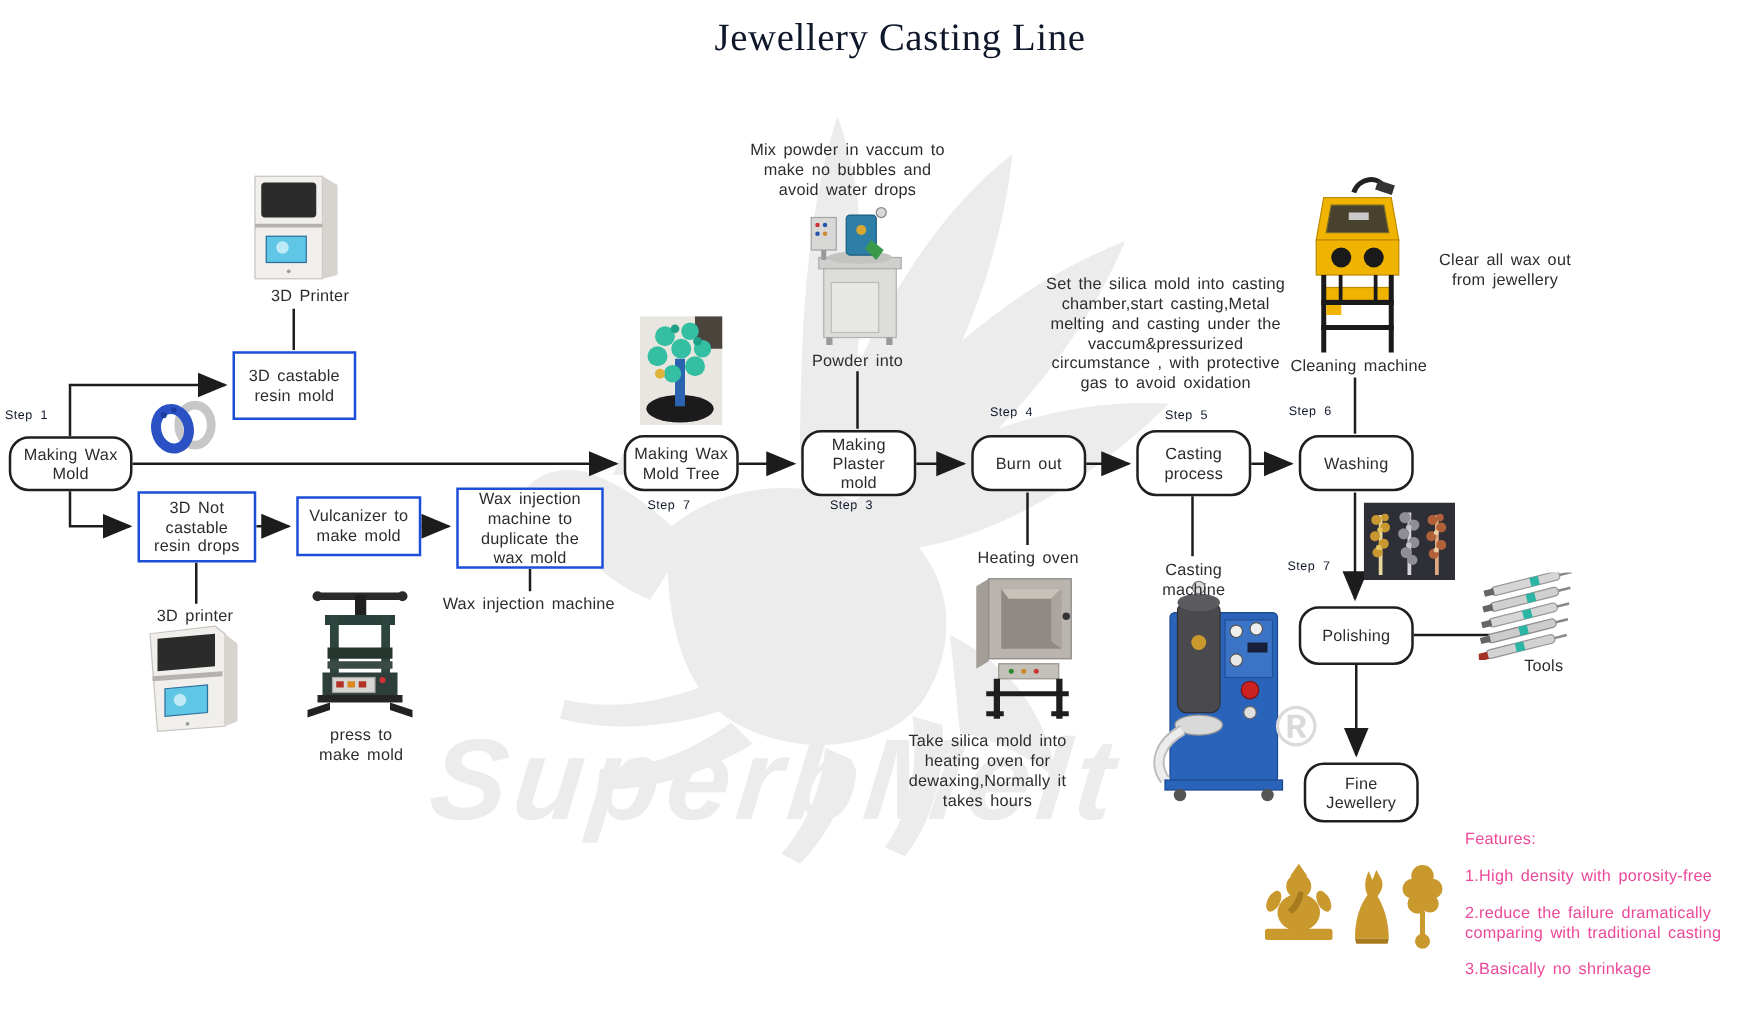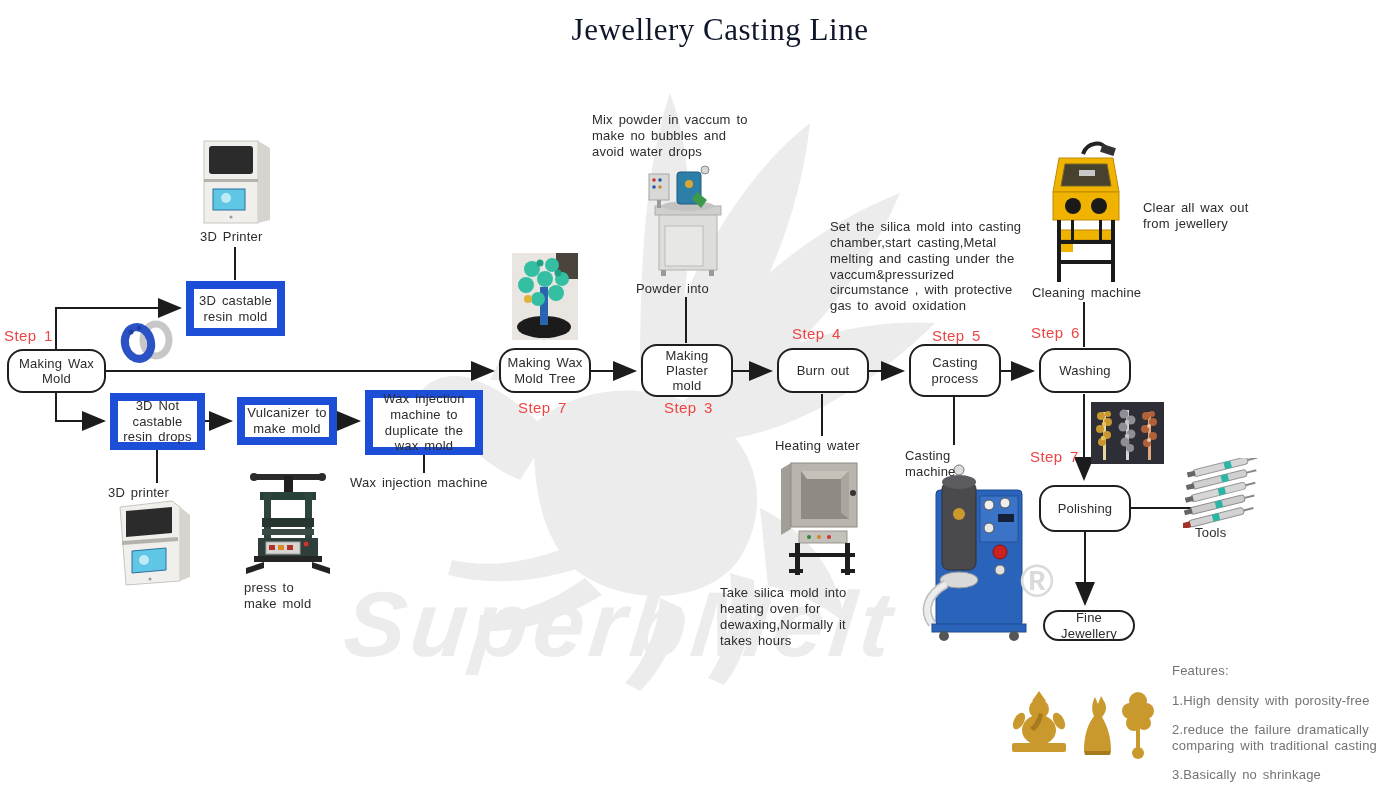--- a/index.html
+++ b/index.html
@@ -5,28 +5,28 @@
   html,body{margin:0;padding:0;background:#fff;}
   .canvas{position:relative;width:1400px;height:812px;background:#fff;overflow:hidden;
           font-family:"Liberation Sans",sans-serif;color:#2c2c2c;}
   .abs{position:absolute;}
   .title{font-family:"Liberation Serif",serif;font-size:31px;color:#0f172a;
          letter-spacing:0.5px;text-align:center;z-index:2;}
   .node{box-sizing:border-box;border:2px solid #1f1f1f;border-radius:16px;background:#fff;
         display:flex;align-items:center;justify-content:center;text-align:center;
         font-size:13px;line-height:1.18;white-space:pre-line;z-index:2;
         letter-spacing:0.2px;word-spacing:2px;}
-  .rbox{box-sizing:border-box;border:8px solid #1d4ed8;background:#fff;
+  .rbox{box-sizing:border-box;border:2px solid #1d4ed8;background:#fff;
         display:flex;align-items:center;justify-content:center;text-align:center;
         font-size:13px;line-height:1.2;white-space:pre-line;z-index:2;
         letter-spacing:0.2px;word-spacing:2px;}
-  .lbl{font-size:13px;line-height:1.22;white-space:pre-line;text-align:left;
+  .lbl{font-size:13px;line-height:1.22;white-space:pre-line;text-align:center;
        letter-spacing:0.2px;word-spacing:2px;z-index:2;color:#2c2c2c;}
-  .step{font-size:15px;letter-spacing:0.4px;word-spacing:3px;z-index:2;color:#ef4444;}
-  .features{font-size:13px;line-height:15.5px;text-align:left;z-index:2;color:#737373;}
+  .step{font-size:10px;letter-spacing:0.4px;word-spacing:3px;z-index:2;color:#0f172a;}
+  .features{font-size:13px;line-height:15.5px;text-align:left;z-index:2;color:#ec4899;}
   .features p{margin:0 0 14px 0;white-space:pre-line;letter-spacing:0.2px;word-spacing:2px;}
   .connectors{left:0;top:0;z-index:1;}
   .img{z-index:1;}
   .wm-text{z-index:0;font-size:92px;font-weight:bold;font-style:italic;
            letter-spacing:5px;color:#ececec;transform:skewX(-6deg);white-space:nowrap;}
   .wm-reg{z-index:3;font-size:46px;font-weight:bold;color:#dadada;}
   .pegasus{z-index:0;}
 </style>
 </head>
 <body>
@@ -88,21 +88,21 @@
   <div class="abs node" style="left:499px;top:348px;width:92px;height:45px">Making Wax
 Mold Tree</div>
   <div class="abs node" style="left:641px;top:344px;width:92px;height:53px">Making
 Plaster
 mold</div>
   <div class="abs node" style="left:777px;top:348px;width:92px;height:45px">Burn out</div>
   <div class="abs node" style="left:909px;top:344px;width:92px;height:53px">Casting
 process</div>
   <div class="abs node" style="left:1039px;top:348px;width:92px;height:45px">Washing</div>
   <div class="abs node" style="left:1039px;top:485px;width:92px;height:47px">Polishing</div>
-  <div class="abs node" style="left:1043px;top:610px;width:92px;height:31px">Fine
+  <div class="abs node" style="left:1043px;top:610px;width:92px;height:48px">Fine
 Jewellery</div>
 
   <div class="abs step" style="left:4px;top:327px">Step 1</div>
   <div class="abs step" style="left:518px;top:399px">Step 7</div>
   <div class="abs step" style="left:664px;top:399px">Step 3</div>
   <div class="abs step" style="left:792px;top:325px">Step 4</div>
   <div class="abs step" style="left:932px;top:327px">Step 5</div>
   <div class="abs step" style="left:1031px;top:324px">Step 6</div>
   <div class="abs step" style="left:1030px;top:448px">Step 7</div>
 
@@ -117,21 +117,21 @@
 machine to
 duplicate the
 wax mold</div>
 
   <div class="abs lbl" style="left:200px;top:229px;width:96px">3D Printer</div>
   <div class="abs lbl" style="left:108px;top:485px;width:96px">3D printer</div>
   <div class="abs lbl" style="left:244px;top:580px;width:90px">press to
 make mold</div>
   <div class="abs lbl" style="left:350px;top:475px;width:146px">Wax injection machine</div>
   <div class="abs lbl" style="left:636px;top:281px;width:100px">Powder into</div>
-  <div class="abs lbl" style="left:775px;top:438px;width:95px">Heating water</div>
+  <div class="abs lbl" style="left:775px;top:438px;width:95px">Heating oven</div>
   <div class="abs lbl" style="left:905px;top:448px;width:100px">Casting machine</div>
   <div class="abs lbl" style="left:1032px;top:285px;width:110px">Cleaning machine</div>
   <div class="abs lbl" style="left:1195px;top:525px;width:80px">Tools</div>
 
   <div class="abs lbl" style="left:592px;top:112px;width:172px">Mix powder in vaccum to
 make no bubbles and
 avoid water drops</div>
   <div class="abs lbl" style="left:830px;top:219px;width:205px">Set the silica mold into casting
 chamber,start casting,Metal
 melting and casting under the

